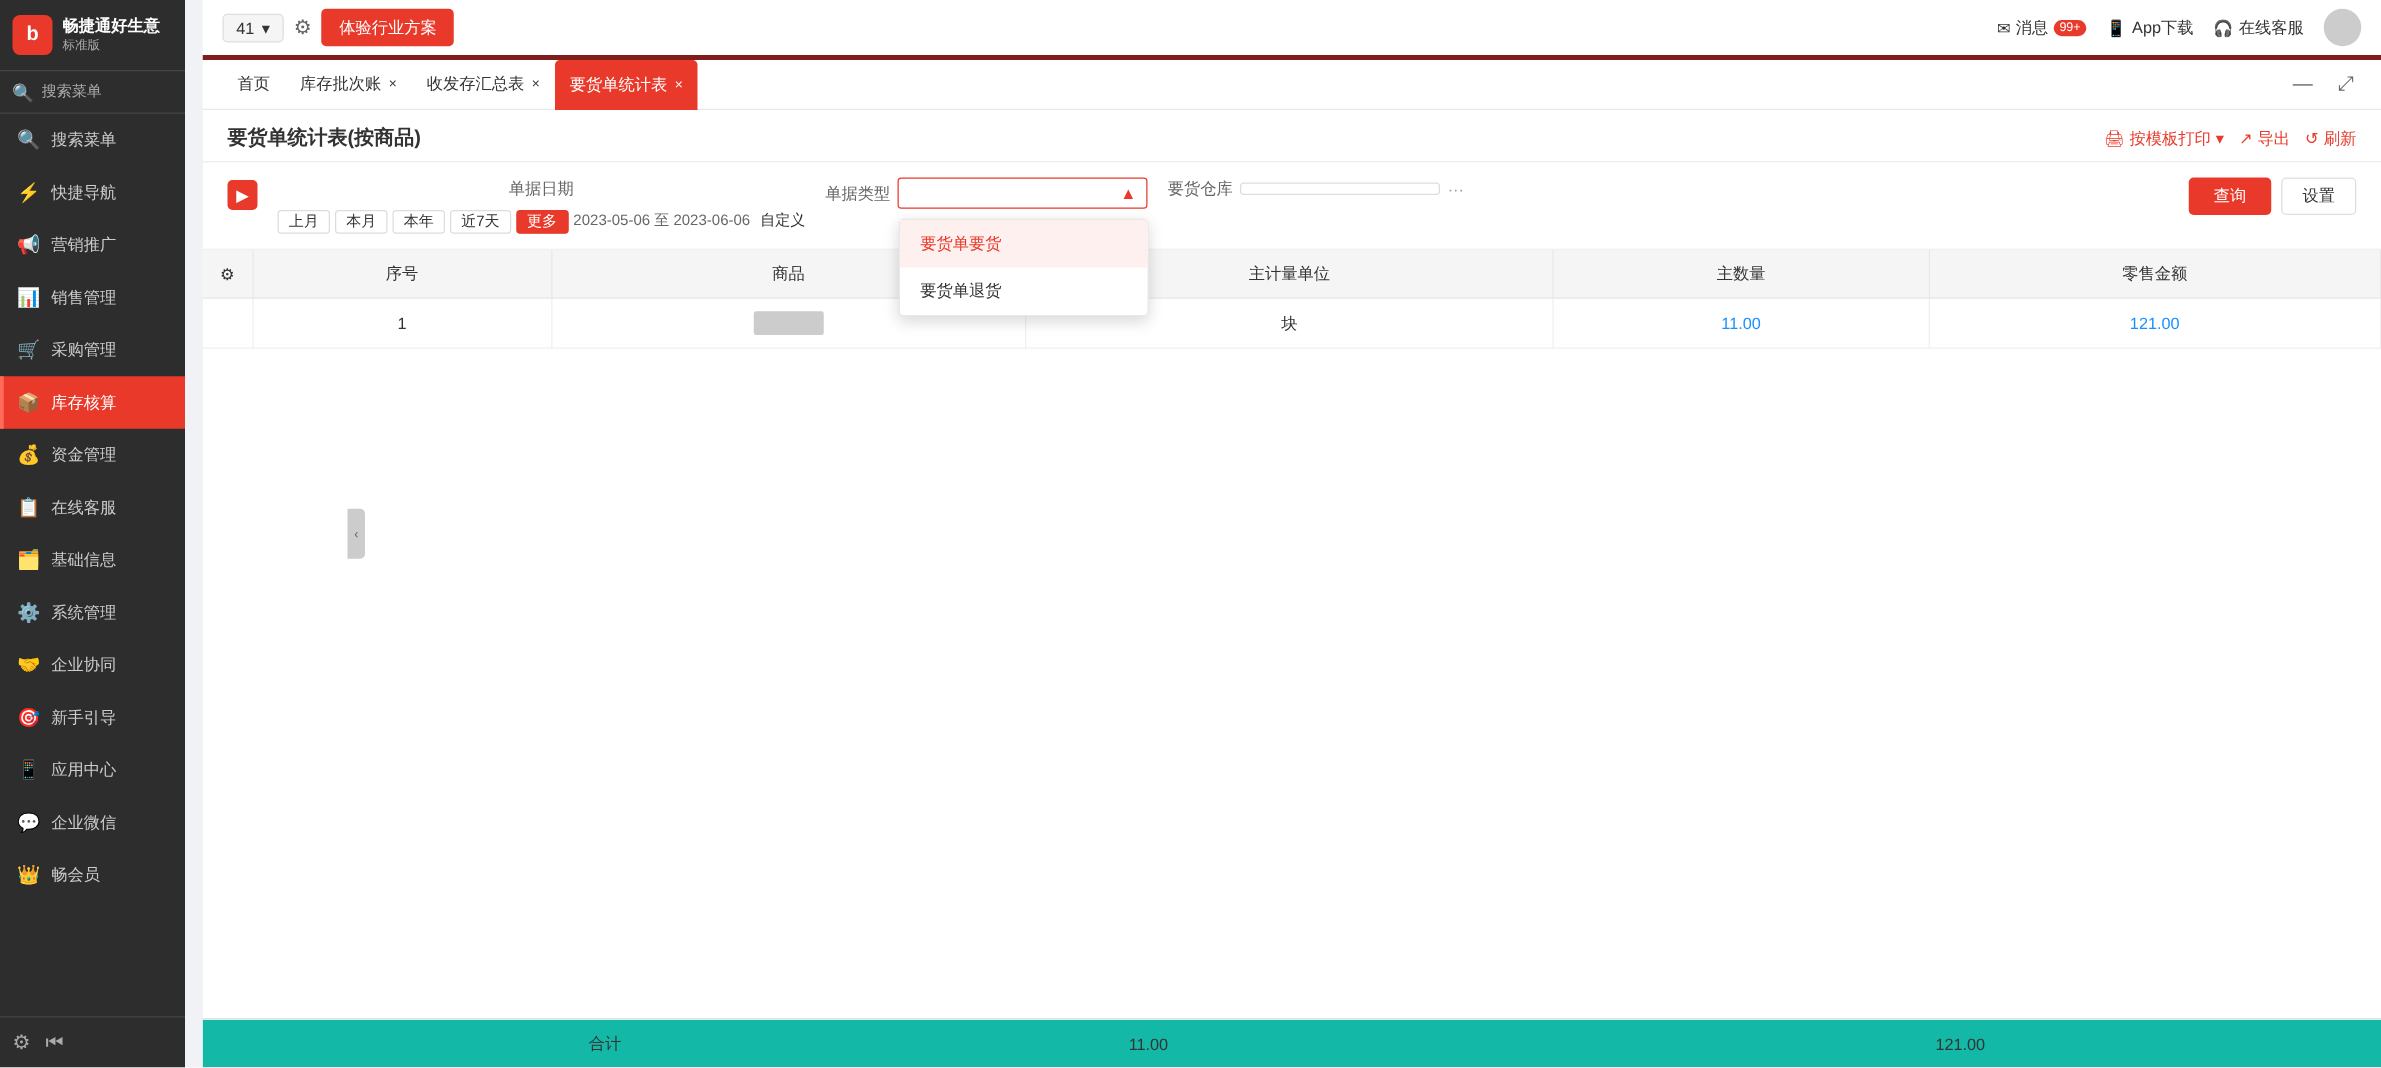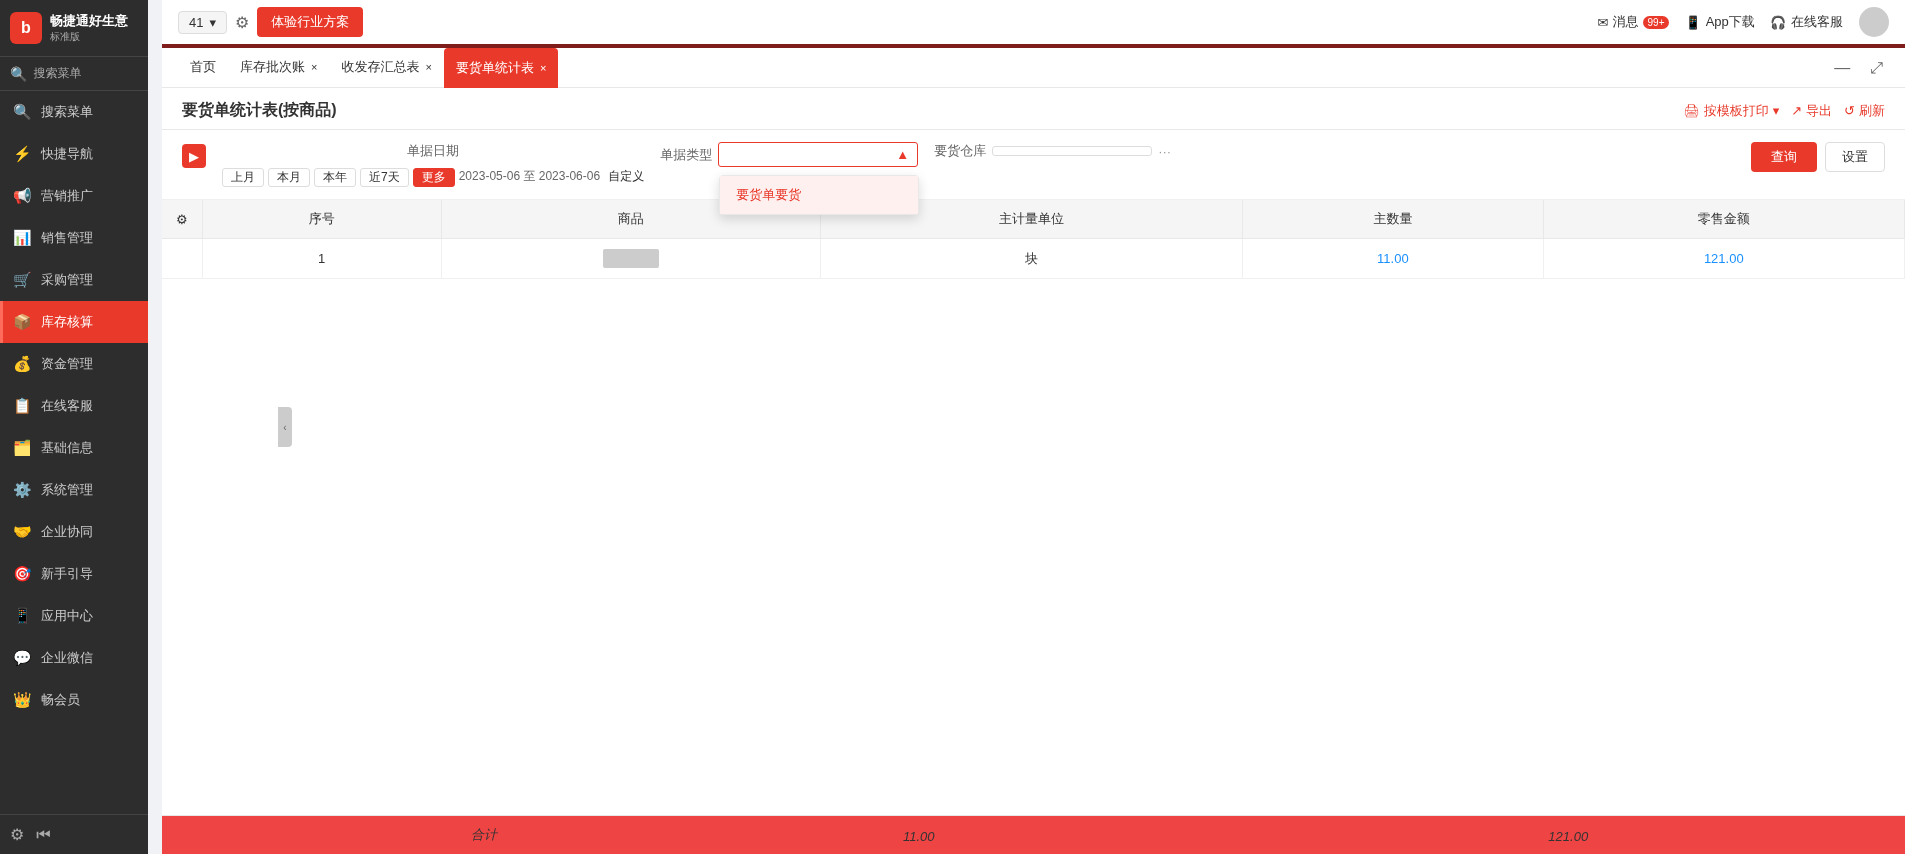--- a/index.html
+++ b/index.html
@@ -419,28 +419,27 @@
       padding: 10px 12px;
       text-align: center;
       border-bottom: 1px solid #f0f0f0;
       border-right: 1px solid #f0f0f0;
       color: #333;
     }
     .data-table .link-text { color: #1890ff; cursor: pointer; }
     .gear-col { width: 40px; }
 
     .table-footer {
-      background: #ef4444;
+      background: #14b8a6;
       padding: 10px 12px;
       display: flex;
-      align-items: flex-end;
+      align-items: center;
       font-size: 13px;
       color: #333;
       border-top: 1px solid #e8e8e8;
-      font-style: italic;
     }
     .footer-label { width: 220px; text-align: center; }
     .footer-val { flex: 1; text-align: center; }
 
     .content-area {
       display: flex;
       flex-direction: column;
       height: calc(100% - 48px - 40px);
       overflow: hidden;
     }
@@ -634,20 +633,21 @@
       </div>
 
       <div class="filter-select" style="position:relative;">
         <span class="filter-label">单据类型</span>
         <div class="filter-select-box" style="position:relative;">
           <span style="color:#e8392a;min-width:120px;"></span>
           <span class="filter-select-arrow">▲</span>
 
           <div class="dropdown-menu" style="top:32px;left:0;width:100%;">
             <div class="dropdown-item selected">要货单要货</div>
+            <div class="dropdown-item">要货单退货</div>
           </div>
         </div>
       </div>
 
       <div class="filter-warehouse">
         <span class="filter-label">要货仓库</span>
         <div class="filter-warehouse-box">
           <span style="color:#999;"></span>
         </div>
         <span style="color:#999;cursor:pointer;">···</span>

